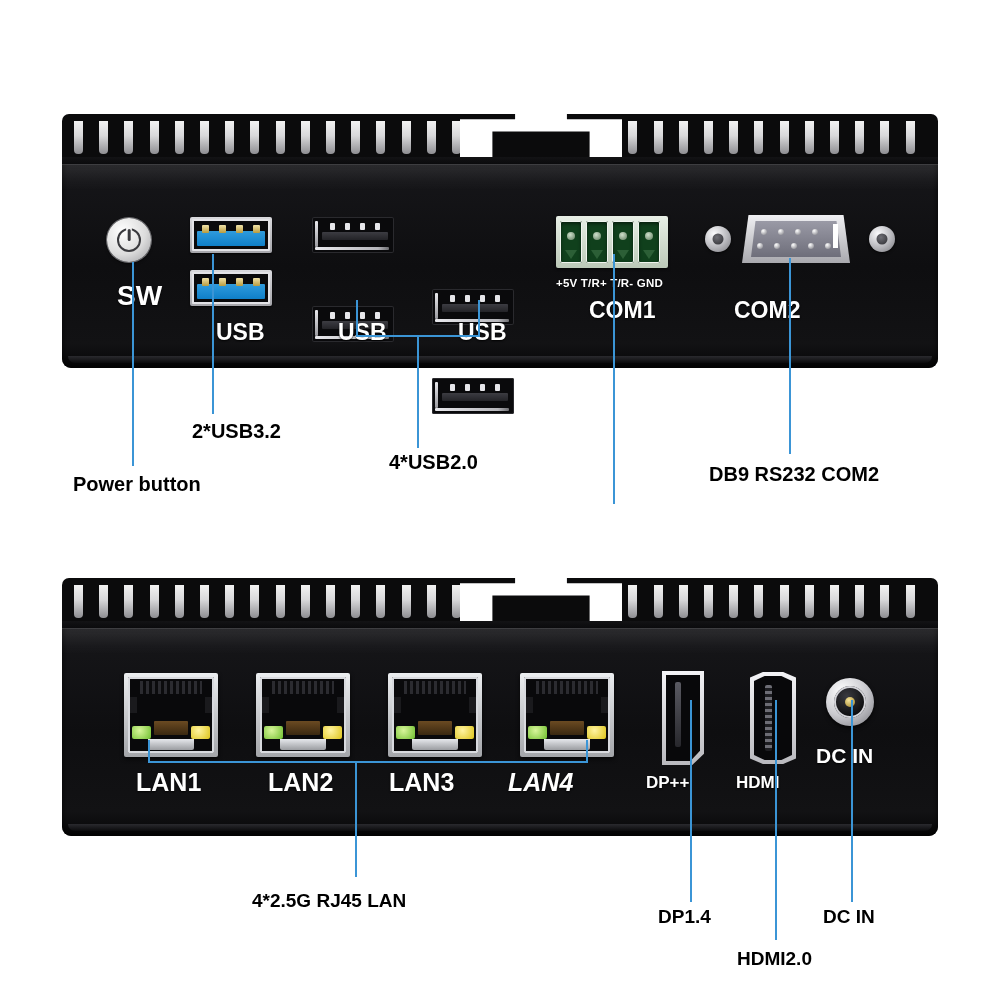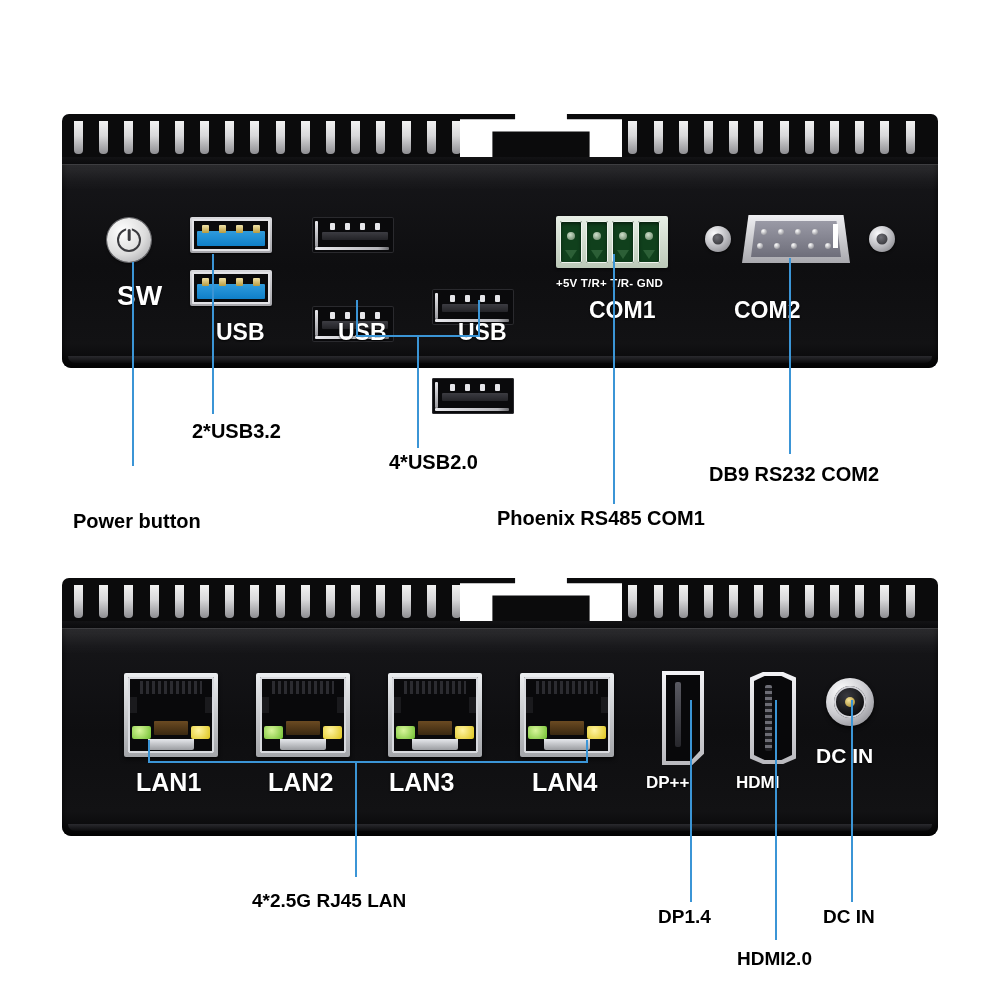--- a/index.html
+++ b/index.html
@@ -327,24 +327,23 @@
   <div class="lead v" style="left:132px;top:262px;height:204px;"></div>
   <div class="lead v" style="left:212px;top:254px;height:160px;"></div>
   <div class="lead v" style="left:356px;top:300px;height:36px;"></div>
   <div class="lead v" style="left:478px;top:300px;height:36px;"></div>
   <div class="lead h" style="left:356px;top:335px;width:124px;"></div>
   <div class="lead v" style="left:417px;top:335px;height:113px;"></div>
   <div class="lead v" style="left:613px;top:254px;height:250px;"></div>
   <div class="lead v" style="left:789px;top:258px;height:196px;"></div>
 
   <div class="anno a1" style="left:192px;top:420px;">2*USB3.2</div>
-  <div class="anno a1" style="left:73px;top:473px;margin-top:37px;">Power button</div>
+  <div class="anno a1" style="left:73px;top:473px;">Power button</div>
   <div class="anno a1" style="left:389px;top:451px;">4*USB2.0</div>
   <div class="anno a1" style="left:709px;top:463px;">DB9 RS232 COM2</div>
-  <div class="anno a1" style="left:497px;top:507px;">Phoenix RS485 COM1</div>
 
   <div class="chassis" style="left:62px;top:578px;width:876px;height:258px;">
 
     <div class="fins" id="fins-bot">
         <div class="fin" style="left: 12px;"></div>
         <div class="fin" style="left: 37.2px;"></div>
         <div class="fin" style="left: 62.4px;"></div>
         <div class="fin" style="left: 87.6px;"></div>
         <div class="fin" style="left: 112.8px;"></div>
         <div class="fin" style="left: 138px;"></div>
@@ -418,21 +417,21 @@
           <div class="clip"></div>
           <div class="tongue"></div>
           <div class="led g"></div>
           <div class="led y"></div>
         </div>
       </div>
 
       <div class="silk lan" style="left:74px;top:140px;">LAN1</div>
       <div class="silk lan" style="left:206px;top:140px;">LAN2</div>
       <div class="silk lan" style="left:327px;top:140px;">LAN3</div>
-      <div class="silk lan" style="left:470px;top:140px;">LAN4</div>
+      <div class="silk lan" style="left:446px;top:140px;font-style:italic;">LAN4</div>
 
       <div class="port dp" style="left:600px;top:43px;">
         <div class="cav">
           <div class="rib"></div>
         </div>
       </div>
       <div class="silk vid" style="left:584px;top:145px;">DP++</div>
 
       <div class="port hdmi" style="left:688px;top:44px;">
         <div class="cav">

